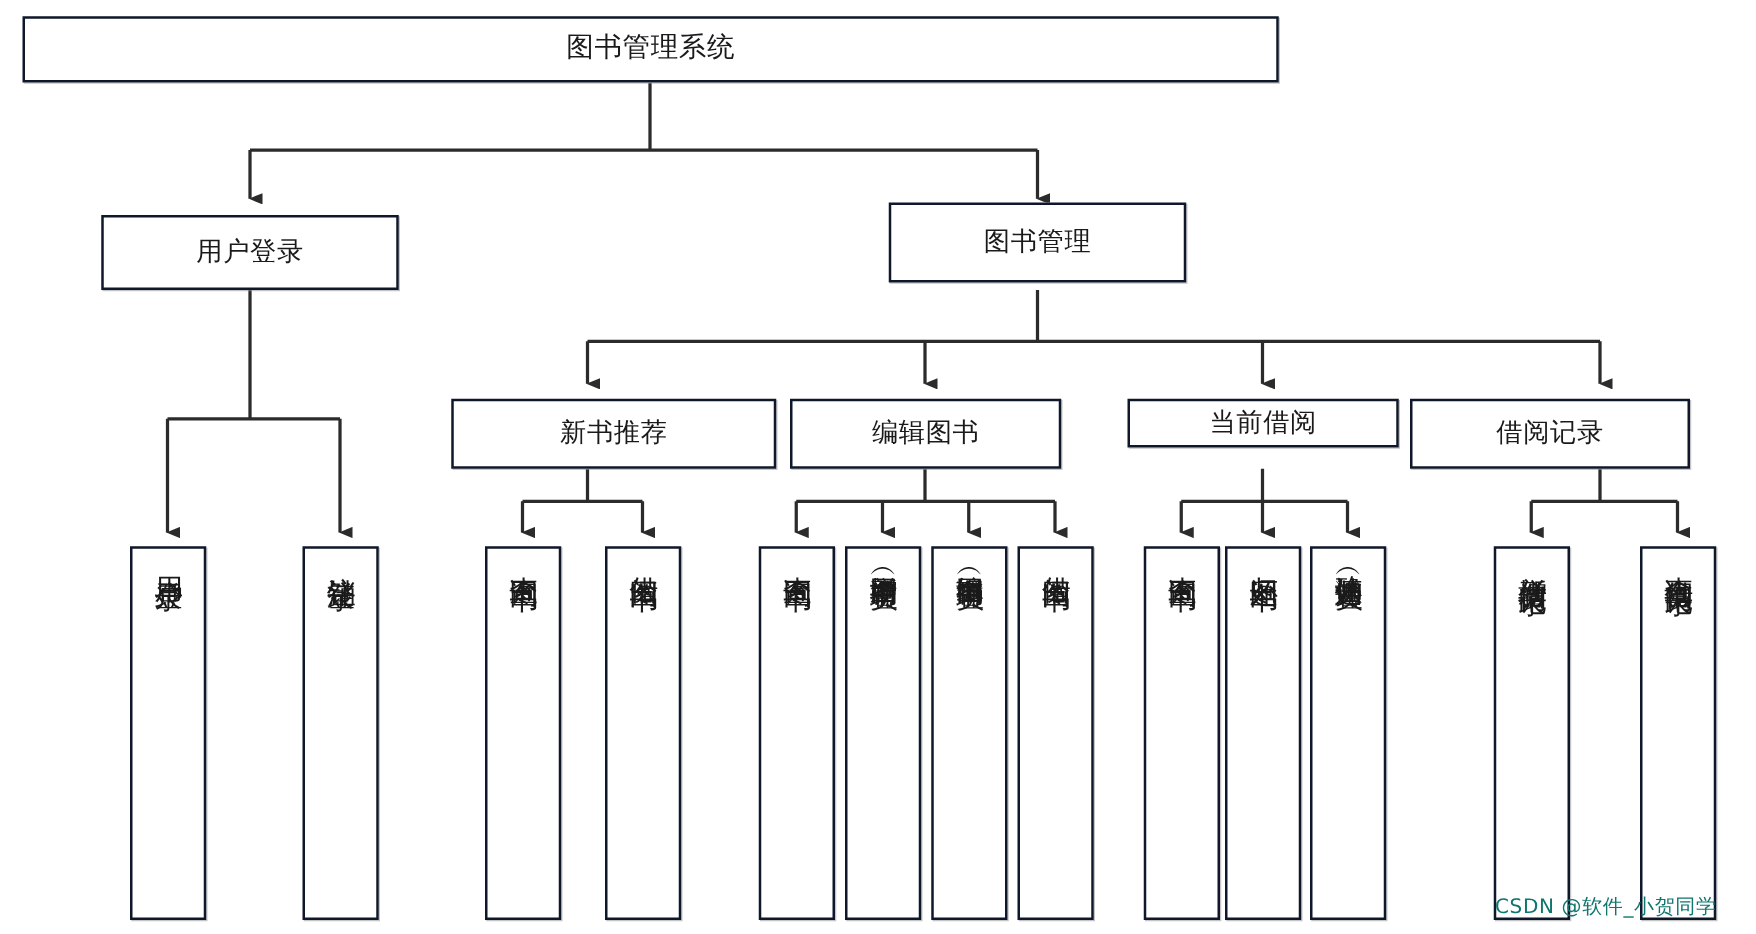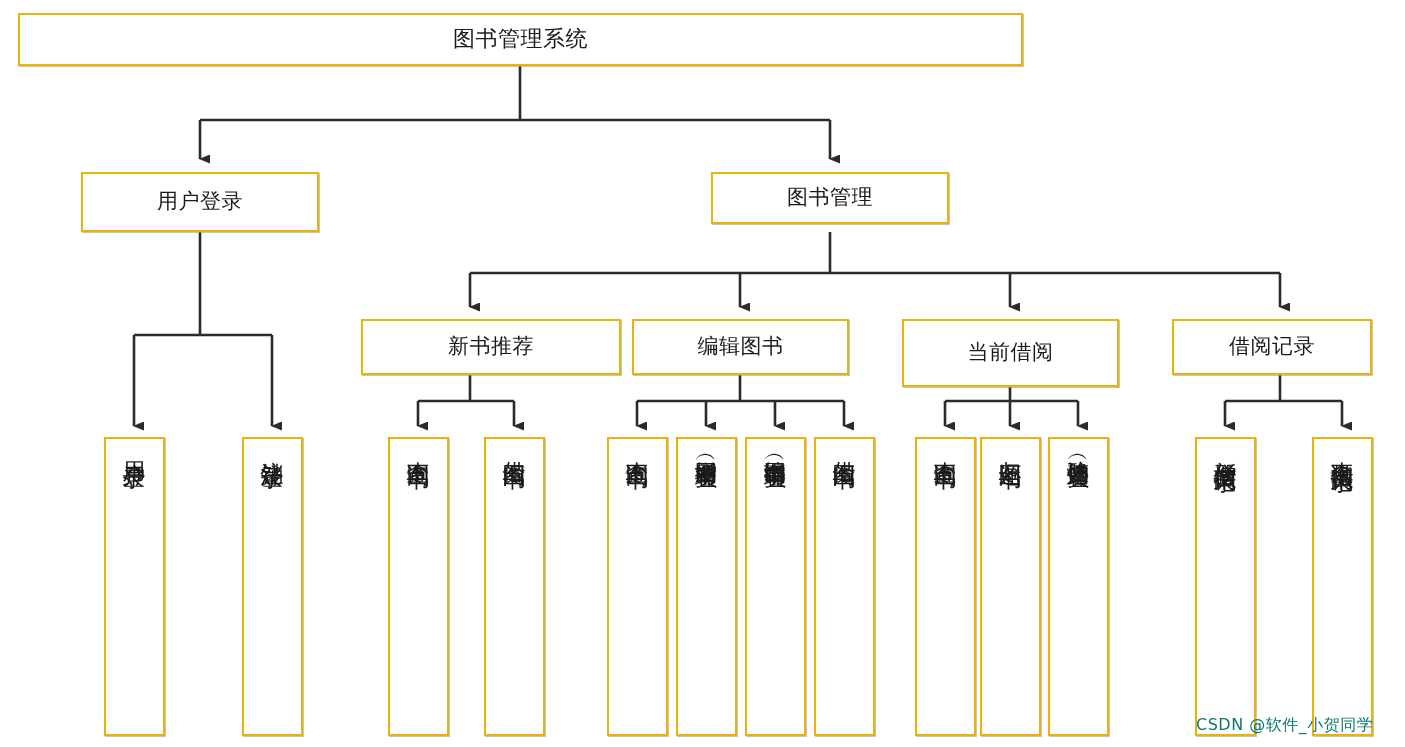--- a/index.html
+++ b/index.html
@@ -23,21 +23,21 @@
     left: 0;
     top: 0;
     width: 1405px;
     height: 747px;
     pointer-events: none;
   }
   .node {
     position: absolute;
     box-sizing: border-box;
     background: #ffffff;
-    border: 2px solid #eab308;
+    border: 2px solid #0f172a;
     display: flex;
     align-items: center;
     justify-content: center;
     box-shadow: 1px 1px 0 rgba(150,150,150,0.55);
   }
   .node-label {
     color: #1a1a1a;
     text-align: center;
     line-height: 1.22;
     letter-spacing: 0.5px;
@@ -133,37 +133,37 @@
   </svg>
 
   <div class="node horiz root" style="left:18px; top:13px; width:1005px; height:53px;">
     <span class="node-label">图书管理系统</span>
   </div>
 
   <div class="node horiz" style="left:81px; top:172px; width:238px; height:60px;">
     <span class="node-label">用户登录</span>
   </div>
 
-  <div class="node horiz" style="left:711px; top:172px; width:238px; height:52px;">
+  <div class="node horiz" style="left:711px; top:162px; width:238px; height:64px;">
     <span class="node-label">图书管理</span>
   </div>
 
   <div class="node horiz" style="left:361px; top:319px; width:260px; height:56px;">
     <span class="node-label">新书推荐</span>
   </div>
 
   <div class="node horiz" style="left:632px; top:319px; width:217px; height:56px;">
     <span class="node-label">编辑图书</span>
   </div>
 
-  <div class="node horiz" style="left:902px; top:319px; width:217px; height:68px;">
+  <div class="node horiz" style="left:902px; top:319px; width:217px; height:39px;">
     <span class="node-label">当前借阅</span>
   </div>
 
-  <div class="node horiz" style="left:1172px; top:319px; width:200px; height:56px;">
+  <div class="node horiz" style="left:1128px; top:319px; width:224px; height:56px;">
     <span class="node-label">借阅记录</span>
   </div>
 
   <div class="node vert" style="left:104px; top:437px; width:61px; height:299px;">
     <span class="node-label">用户登录</span>
   </div>
 
   <div class="node vert" style="left:242px; top:437px; width:61px; height:299px;">
     <span class="node-label">注销登录</span>
   </div>

